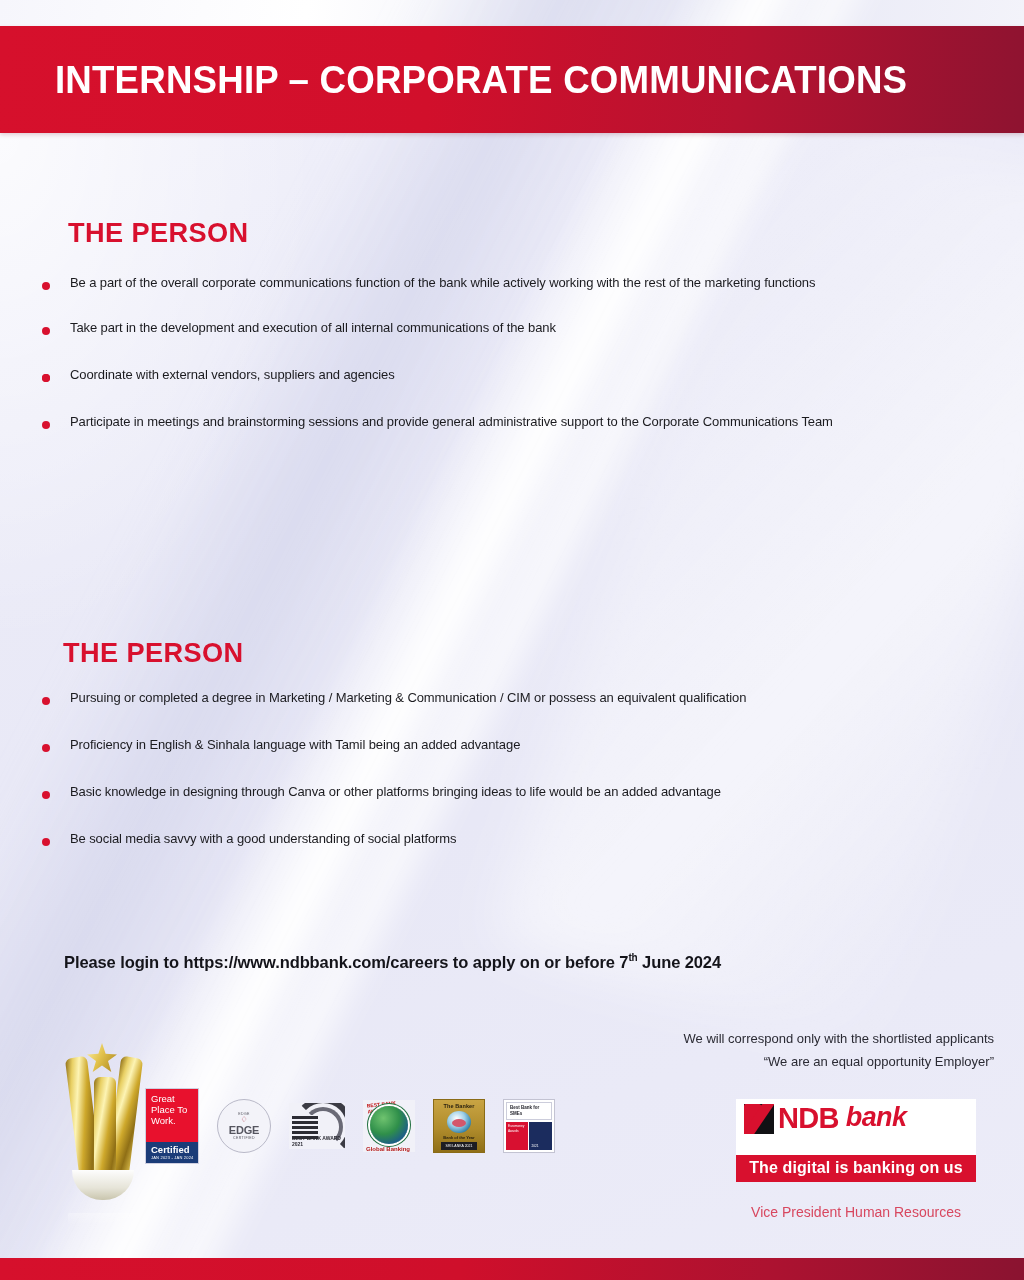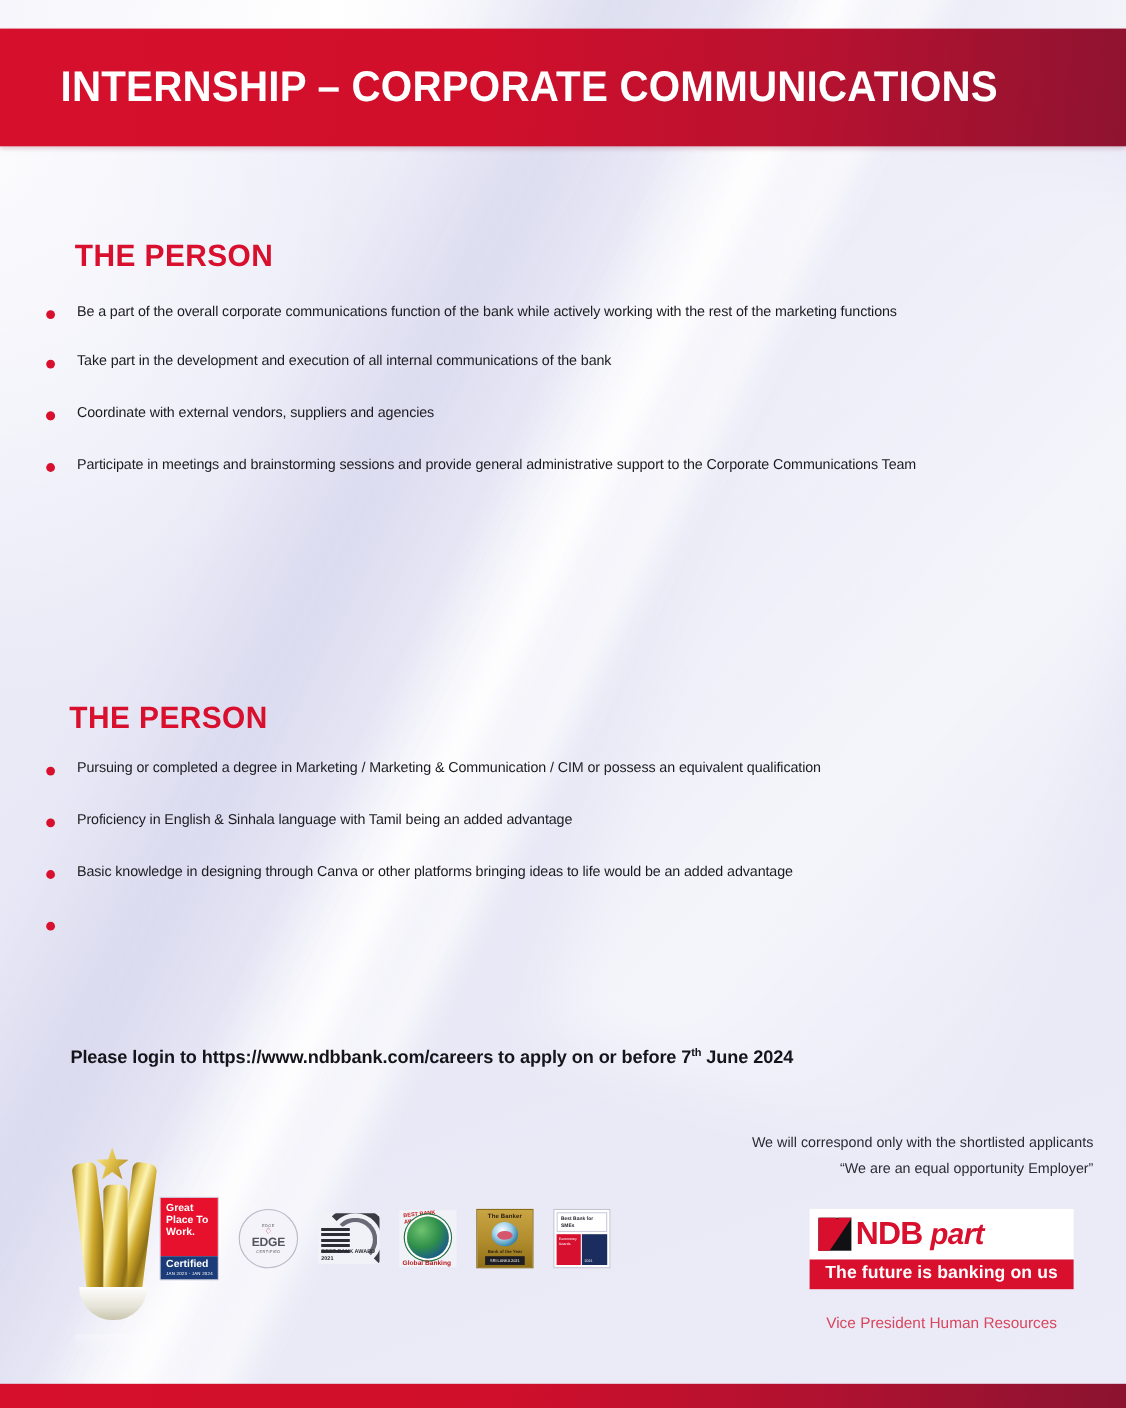--- a/index.html
+++ b/index.html
@@ -244,21 +244,21 @@
     border: 1px solid #cfcfe0;
     background: #ffffff;
     display: flex; flex-direction: column;
   }
   .gptw-top {
     background: #e8112d;
     color: #ffffff;
     flex: 1;
     padding: 4px 4px 2px 5px;
     font-size: 9.5px;
-    font-weight: 700;
+    font-weight: 400;
     line-height: 1.18;
     text-align: left;
   }
   .gptw-bot {
     background: #1b3c78;
     color: #ffffff;
     padding: 2px 4px 3px 5px;
     font-size: 9.5px;
     font-weight: 700;
     text-align: left;
@@ -414,24 +414,23 @@
   
   .ndb-block {
     position: absolute;
     top: 1099px;
     right: 48px;
     width: 240px;
   }
   .ndb-logo-row {
     background: #ffffff;
     display: flex;
-    align-items: center;
     padding: 5px 10px 5px 8px;
     box-sizing: border-box;
-    height: 46px;
+    height: 56px;
   }
   .ndb-mark {
     width: 30px; height: 30px;
     background: #111114;
     position: relative;
     overflow: hidden;
     flex: 0 0 auto;
     margin-right: 4px;
   }
   .ndb-mark::before {
@@ -545,20 +544,21 @@
         <li class="bullet-item">
           <span class="dot"></span>
           <span>Proficiency in English &amp; Sinhala language with Tamil being an added advantage</span>
         </li>
         <li class="bullet-item">
           <span class="dot"></span>
           <span>Basic knowledge in designing through Canva or other platforms bringing ideas to life would be an added advantage</span>
         </li>
         <li class="bullet-item">
           <span class="dot"></span>
+          <span>Be social media savvy with a good understanding of social platforms</span>
         </li>
       </ul>
     </div>
 
     <div class="apply-line"><span>Please login to https://www.ndbbank.com/careers to apply on or before 7</span><sup>th</sup><span> June 2024</span></div>
 
     <div class="notices">
       <div>We will correspond only with the shortlisted applicants</div>
       <div>“We are an equal opportunity Employer”</div>
     </div>
@@ -617,20 +617,20 @@
         <div class="euro-red">Euromoney Awards</div>
         <div class="euro-navy">2021</div>
       </div>
     </div>
   </div>
 
   <div class="ndb-block">
     <div class="ndb-logo-row">
       <div class="ndb-mark"></div>
       <div class="ndb-name">NDB</div>
-      <div class="ndb-sub">part</div>
-    </div>
-    <div class="ndb-tagline">The future is banking on us</div>
+      <div class="ndb-sub">bank</div>
+    </div>
+    <div class="ndb-tagline">The digital is banking on us</div>
     <div class="ndb-role">Vice President Human Resources</div>
   </div>
 
   <div class="bottom-bar"></div>
 </div>
 
 </body></html>

